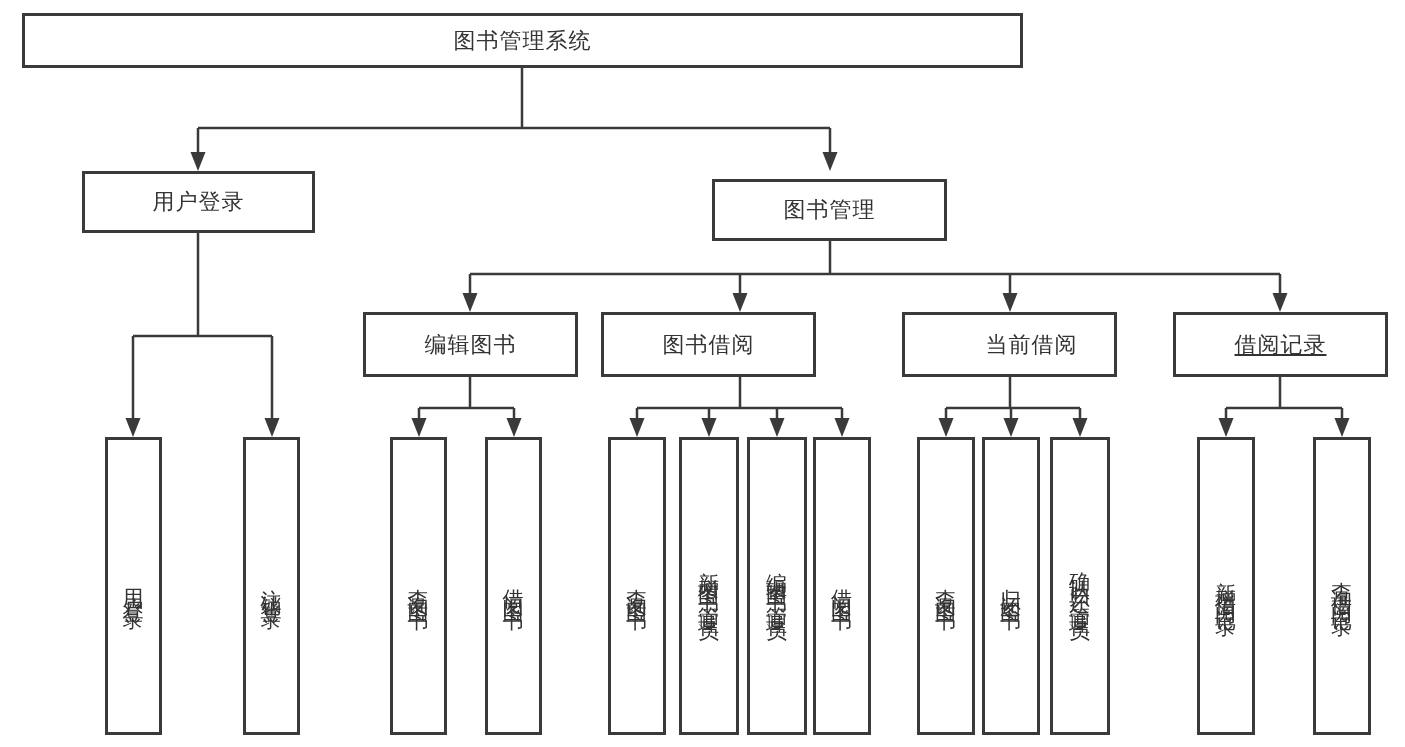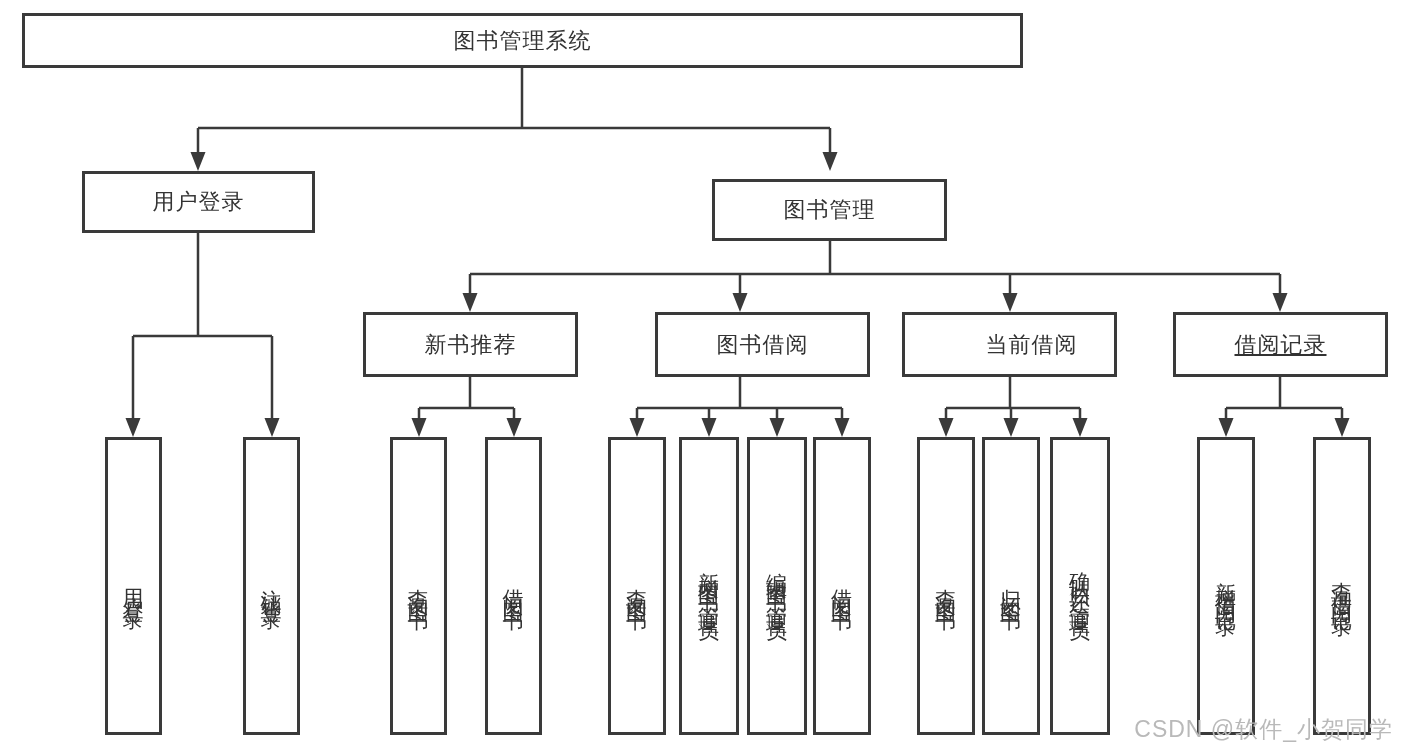--- a/index.html
+++ b/index.html
@@ -83,22 +83,22 @@
       <path class="cline" d="M1280 377 V408 M1226 408 H1342 M1226 408 V423 M1342 408 V423"></path>
       <path class="arrowhead" d="M1226 437 l-7.5 -19 h15 z M1342 437 l-7.5 -19 h15 z"></path>
     </g>
   </svg>
 
   <div class="box" style="left:22px;top:13px;width:1001px;height:55px;">图书管理系统</div>
 
   <div class="box" style="left:82px;top:171px;width:233px;height:62px;">用户登录</div>
   <div class="box" style="left:712px;top:171px;width:235px;height:62px;margin-top:8px;">图书管理</div>
 
-  <div class="box" style="left:363px;top:312px;width:215px;height:65px;">新书推荐</div>
-  <div class="box" style="left:655px;top:312px;width:215px;height:65px;">图书借阅</div>
+  <div class="box" style="left:363px;top:312px;width:215px;height:65px;">编辑图书</div>
+  <div class="box" style="left:601px;top:312px;width:215px;height:65px;">图书借阅</div>
   <div class="box" style="left:902px;top:312px;width:215px;height:65px;padding-left:44px;">当前借阅</div>
   <div class="box" style="left:1173px;top:312px;width:215px;height:65px;text-decoration:underline;">借阅记录</div>
 
   <div class="box vbox" style="left:105px;top:437px;width:57px;height:298px;">用户登录</div>
   <div class="box vbox" style="left:243px;top:437px;width:57px;height:298px;">注销登录</div>
 
   <div class="box vbox" style="left:390px;top:437px;width:57px;height:298px;">查询图书</div>
   <div class="box vbox" style="left:485px;top:437px;width:57px;height:298px;">借阅图书</div>
 
   <div class="box vbox" style="left:608px;top:437px;width:58px;height:298px;">查询图书</div>
@@ -106,14 +106,13 @@
   <div class="box vbox" style="left:747px;top:437px;width:60px;height:298px;">编辑图书（管理员）</div>
   <div class="box vbox" style="left:813px;top:437px;width:58px;height:298px;">借阅图书</div>
 
   <div class="box vbox" style="left:917px;top:437px;width:58px;height:298px;">查询图书</div>
   <div class="box vbox" style="left:982px;top:437px;width:58px;height:298px;">归还图书</div>
   <div class="box vbox" style="left:1050px;top:437px;width:60px;height:298px;">确认归还（管理员）</div>
 
   <div class="box vbox" style="left:1197px;top:437px;width:58px;height:298px;">新增借阅记录</div>
   <div class="box vbox" style="left:1313px;top:437px;width:58px;height:298px;">查询借阅记录</div>
 
-  <div class="watermark">CSDN @软件_小贺同学</div>
 </div>
 
 </body></html>

